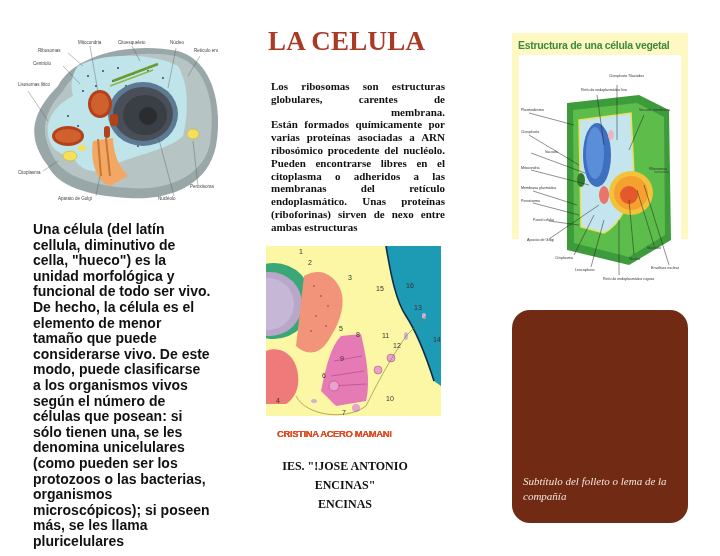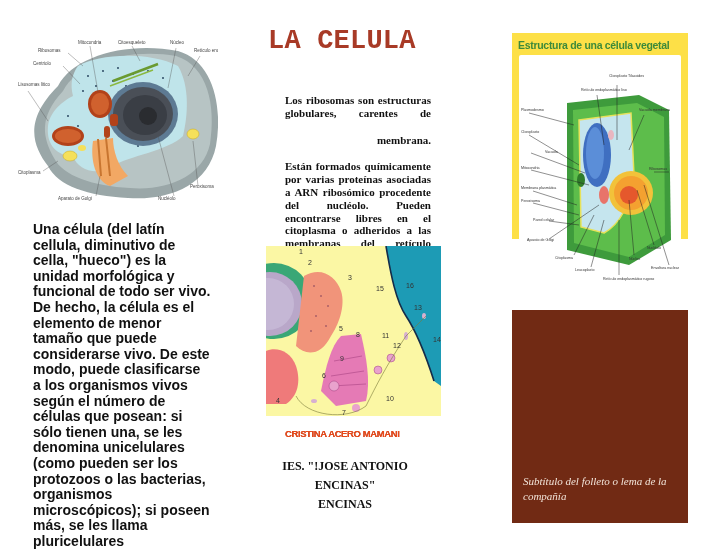--- a/index.html
+++ b/index.html
@@ -14,72 +14,73 @@
   
   .left-text {
     position: absolute; left: 33px; top: 222px; width: 178px;
     font-family: "Liberation Sans", sans-serif; font-weight: bold;
     font-size: 14px; line-height: 15.6px; color: #111;
   }
 
   
   .title {
     position: absolute; left: 268px; top: 26px; width: 160px;
-    font-family: Liberation Mono, monospace; font-weight: bold;
+    font-family: Liberation Serif, serif; font-weight: bold;
     font-size: 27px; color: #a83a26; letter-spacing: 0.2px;
   }
 
   
   .mid-text {
     position: absolute; left: 271px; top: 80px; width: 174px;
     font-family: "Liberation Serif", serif; font-weight: bold;
     font-size: 11px; line-height: 12.8px; color: #111; text-align: justify;
   }
-  .mid-text p { margin: 14px; }
+  .mid-text p { margin: 0; }
   .mid-text .center { text-align: right; }
 
   
   .pathway { position: absolute; left: 266px; top: 246px; width: 175px; height: 170px; }
   .pathway svg { width: 100%; height: 100%; display: block; }
   .num { font-family: "Liberation Sans", sans-serif; font-size: 7px; fill: #333; }
 
   .author {
-    position: absolute; left: 285px; top: 428px; width: 150px;
+    position: absolute; left: 277px; top: 428px; width: 150px;
     font-family: "Liberation Sans", sans-serif; font-weight: bold;
     font-size: 9.5px; color: #e84a1b; letter-spacing: -0.4px;
     text-shadow: 0 0 0.6px #b03010;
   }
 
   .school {
     position: absolute; left: 270px; top: 457px; width: 150px; text-align: center;
     font-family: "Liberation Serif", serif; font-weight: bold;
     font-size: 12px; line-height: 19px; color: #111;
   }
 
   
   .plant-panel {
     position: absolute; left: 512px; top: 33px; width: 176px; height: 206px;
-    background: #fde047;
+    background: #fef9c3;
   }
   .plant-title {
     position: absolute; left: 6px; top: 6px;
     font-family: "Liberation Sans", sans-serif; font-weight: bold;
     font-size: 10.5px; color: #3d8a3a; letter-spacing: -0.3px;
   }
   .plant-inner {
     position: absolute; left: 7px; top: 22px; width: 162px; height: 232px;
     background: #ffffff; border-radius: 2px;
   }
   .plant-inner svg { width: 100%; height: 100%; display: block; }
   .plab { font-family: "Liberation Sans", sans-serif; font-size: 3.6px; fill: #333; }
 
   
   .cover {
     position: absolute; left: 512px; top: 310px; width: 176px; height: 213px;
     background: #712a14;
+    border-radius: 18px;
   }
   .cover-sub {
     position: absolute; left: 11px; top: 164px; width: 160px;
     font-family: "Liberation Serif", serif; font-style: italic;
     font-size: 11px; line-height: 14.5px; color: #f1e3d8;
   }
 </style>
 </head>
 <body>
 

